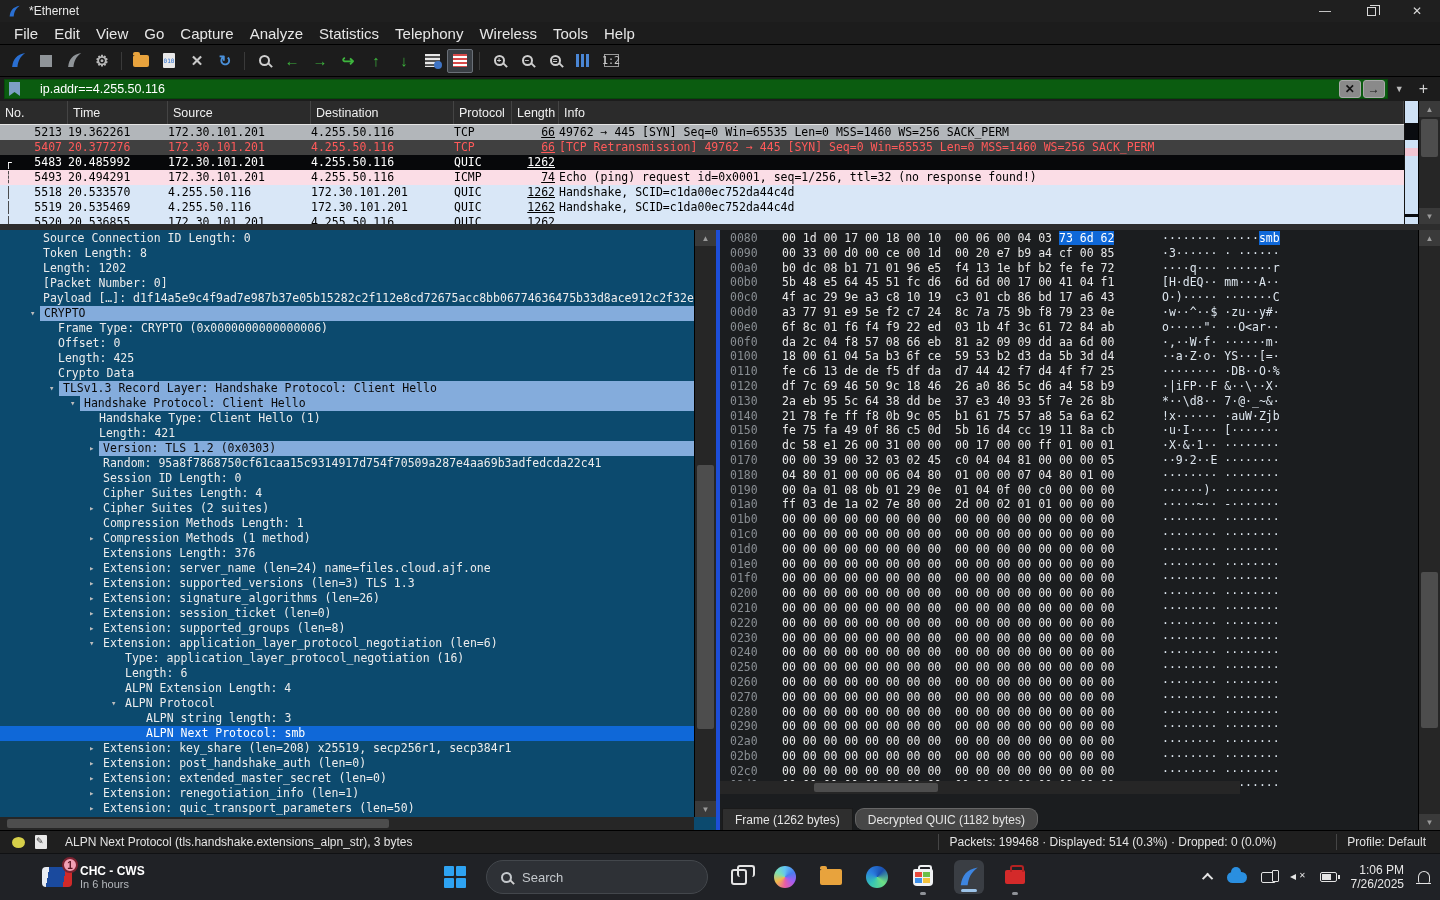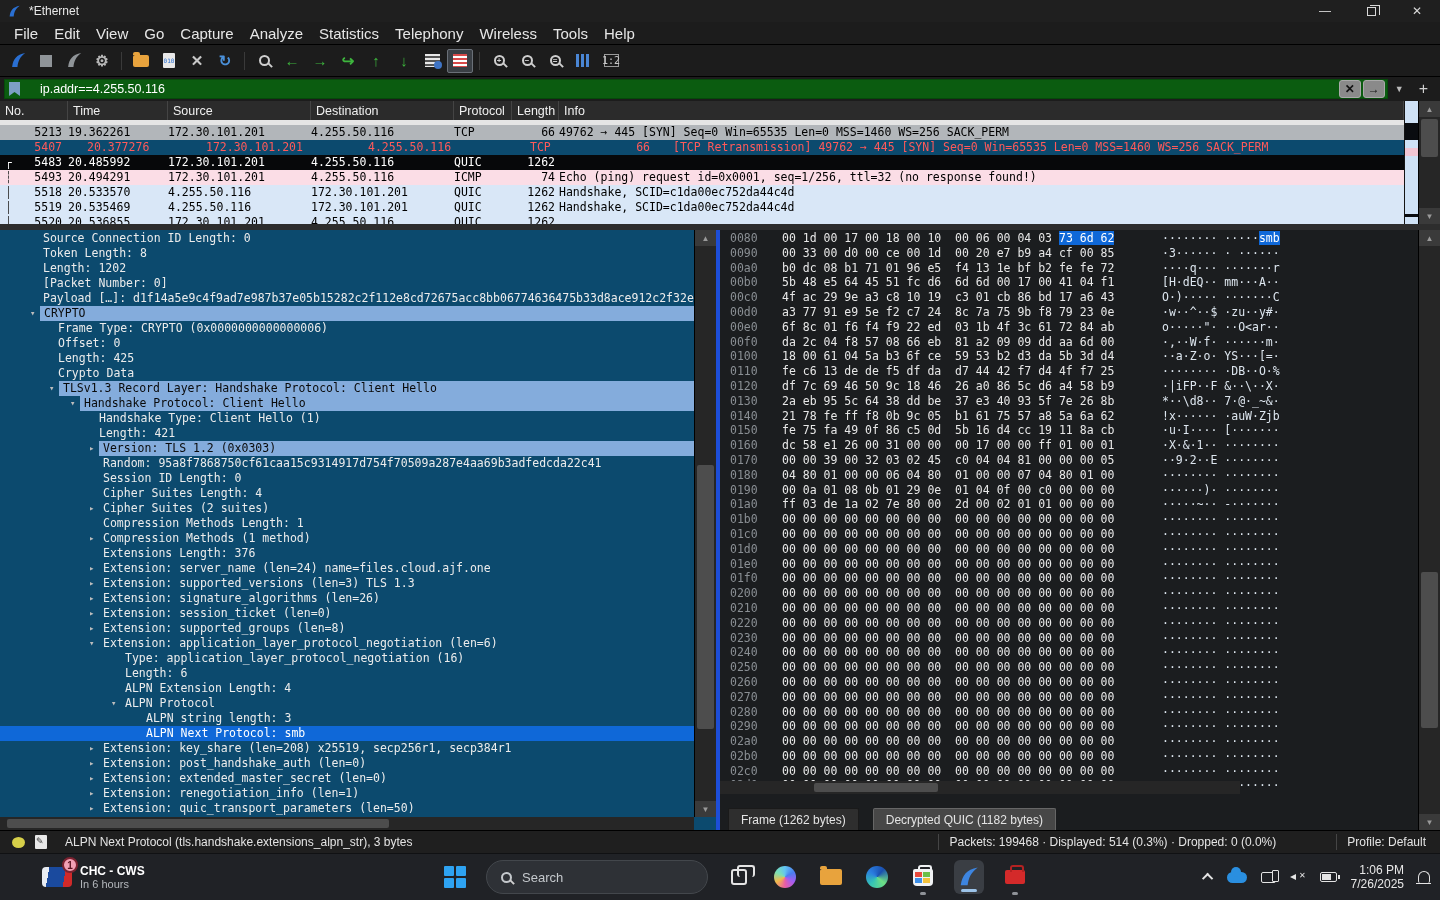--- a/index.html
+++ b/index.html
@@ -41,29 +41,29 @@
   .filterbar { height:24px; background:#1c1c1c; display:flex; align-items:center; padding:2px 4px; gap:3px; }
   .filter-field { flex:1; height:20px; background:#0b5c10; border:1px solid #064a0a; display:flex; align-items:center; color:#fff; font-size:12.5px; gap:20px; padding-left:4px; position:relative; }
   .bookmark-ic { width:11px; height:14px; background:#7d9fc4; clip-path:polygon(0 0,100% 0,100% 100%,50% 72%,0 100%); }
   .filter-btn { width:22px; height:18px; background:#8a8a8a; border:1px solid #aaa; border-radius:3px; color:#111; display:flex; align-items:center; justify-content:center; font-size:12px; font-weight:bold; }
   .filter-chevron { color:#bbb; font-size:9px; padding:0 4px; }
   .filter-plus { color:#cfcfcf; font-size:16px; padding:0 8px; }
 
   
   .packetlist { height:123px; position:relative; background:#141414; overflow:hidden; }
   .pl-grid { display:grid; grid-template-columns:68px 100px 143px 143px 58px 47px 1fr; }
-  .pl-header { height:24px; background:#2b2b2b; color:#f0f0f0; font-size:12.5px; align-items:center; border-bottom:5px solid #e5e5e5; width:1404px; }
+  .pl-header { height:24px; background:#2b2b2b; color:#f0f0f0; font-size:12.5px; align-items:center; border-bottom:1px solid #e5e5e5; width:1404px; }
   .pl-header > div { padding-left:5px; border-right:1px solid #444; height:100%; display:flex; align-items:center; }
   .pl-rows { position:absolute; top:24px; left:0; width:1404px; }
   .pl-row { height:15px; font-family:"DejaVu Sans Mono",monospace; font-size:11.5px; line-height:15px; white-space:nowrap; position:relative; }
   .pl-row > div { overflow:hidden; }
   .cell-no { text-align:right; padding-right:6px; }
-  .cell-len { text-align:right; padding-right:4px; }
+  .cell-len { text-align:right; padding-right:4px;text-decoration:underline; }
   .row-gray { background:#b2b6ba; color:#000; }
-  .row-bad  { background:#0c4a6e; color:#ff5a5a;gap:19px; }
+  .row-bad  { background:#404040; color:#ff5a5a; }
   .row-sel  { background:#07080a; color:#fff; }
   .row-icmp { background:#fbdde6; color:#000; }
   .row-quic { background:#d9e7f7; color:#000; }
   .pl-marker { position:absolute; left:5px; top:0; font-size:11px; }
   .pl-minimap { position:absolute; right:22px; top:0; bottom:0; width:13px; background:#cfe2f6; }
   .pl-minimap .mm-dark { position:absolute; left:0; right:0; background:#0a0c10; }
   .pl-minimap .mm-pink { position:absolute; left:0; right:0; background:#f2c6d4; }
 
   
   .vscroll { position:absolute; width:22px; background:#262626; border-left:1px solid #000; }
@@ -83,23 +83,23 @@
   .dt-row.sel { background:#0f68d8; color:#fff; }
 
   
   .hex-pane { flex:1; height:600px; background:#1b1d1f; position:relative; overflow:hidden; }
   .hex-rows { position:absolute; top:1px; left:0; width:696px; }
   .hex-row { height:14.8px; line-height:14.8px; font-family:"DejaVu Sans Mono",monospace; font-size:11.5px; white-space:pre; display:flex; }
   .hx-off { color:#8a8f94; width:48px; padding-left:10px; }
   .hx-bytes { color:#e8e8e8; padding-left:14px; width:372px; }
   .hx-ascii { color:#dde6ef; padding-left:22px; }
   .hx-hl { background:#0f68d8; color:#fff; }
-  .hex-tabs { position:absolute; left:0; bottom:0; height:24px; display:flex; gap:14px; padding-left:8px; align-items:flex-end; }
+  .hex-tabs { position:absolute; left:0; bottom:0; height:24px; display:flex; gap:2px; padding-left:2px; align-items:flex-end; }
   .hex-tab { height:22px; padding:0 12px; font-size:12px; color:#e4e4e4; display:flex; align-items:center; background:#2e2e2e; border:1px solid #1a1a1a; border-bottom:none; border-radius:2px 2px 0 0; }
-  .hex-tab.active { background:#474747; border-color:#666; }
+  .hex-tab.active { background:#474747; border-color:#666;border-radius:9px; }
 
   
   .statusbar { position:absolute; top:830px; left:0; width:1440px; height:23px; background:#1f1f1f; color:#e4e4e4; font-size:12px; display:flex; align-items:center; border-top:1px solid #000; }
   .expert-dot { width:13px; height:11px; border-radius:50%; background:#d6cf49; margin:0 10px 0 12px; }
   .note-ic { width:12px; height:14px; background:#e8e8e8; border-radius:1px; margin-right:18px; position:relative; }
   .note-ic::after { content:"\270E"; position:absolute; font-size:9px; color:#333; left:1px; top:1px; }
   .sb-sep { width:1px; height:16px; background:#454545; margin:0 10px; }
   .sb-right { margin-left:auto; display:flex; align-items:center; }
 
   

